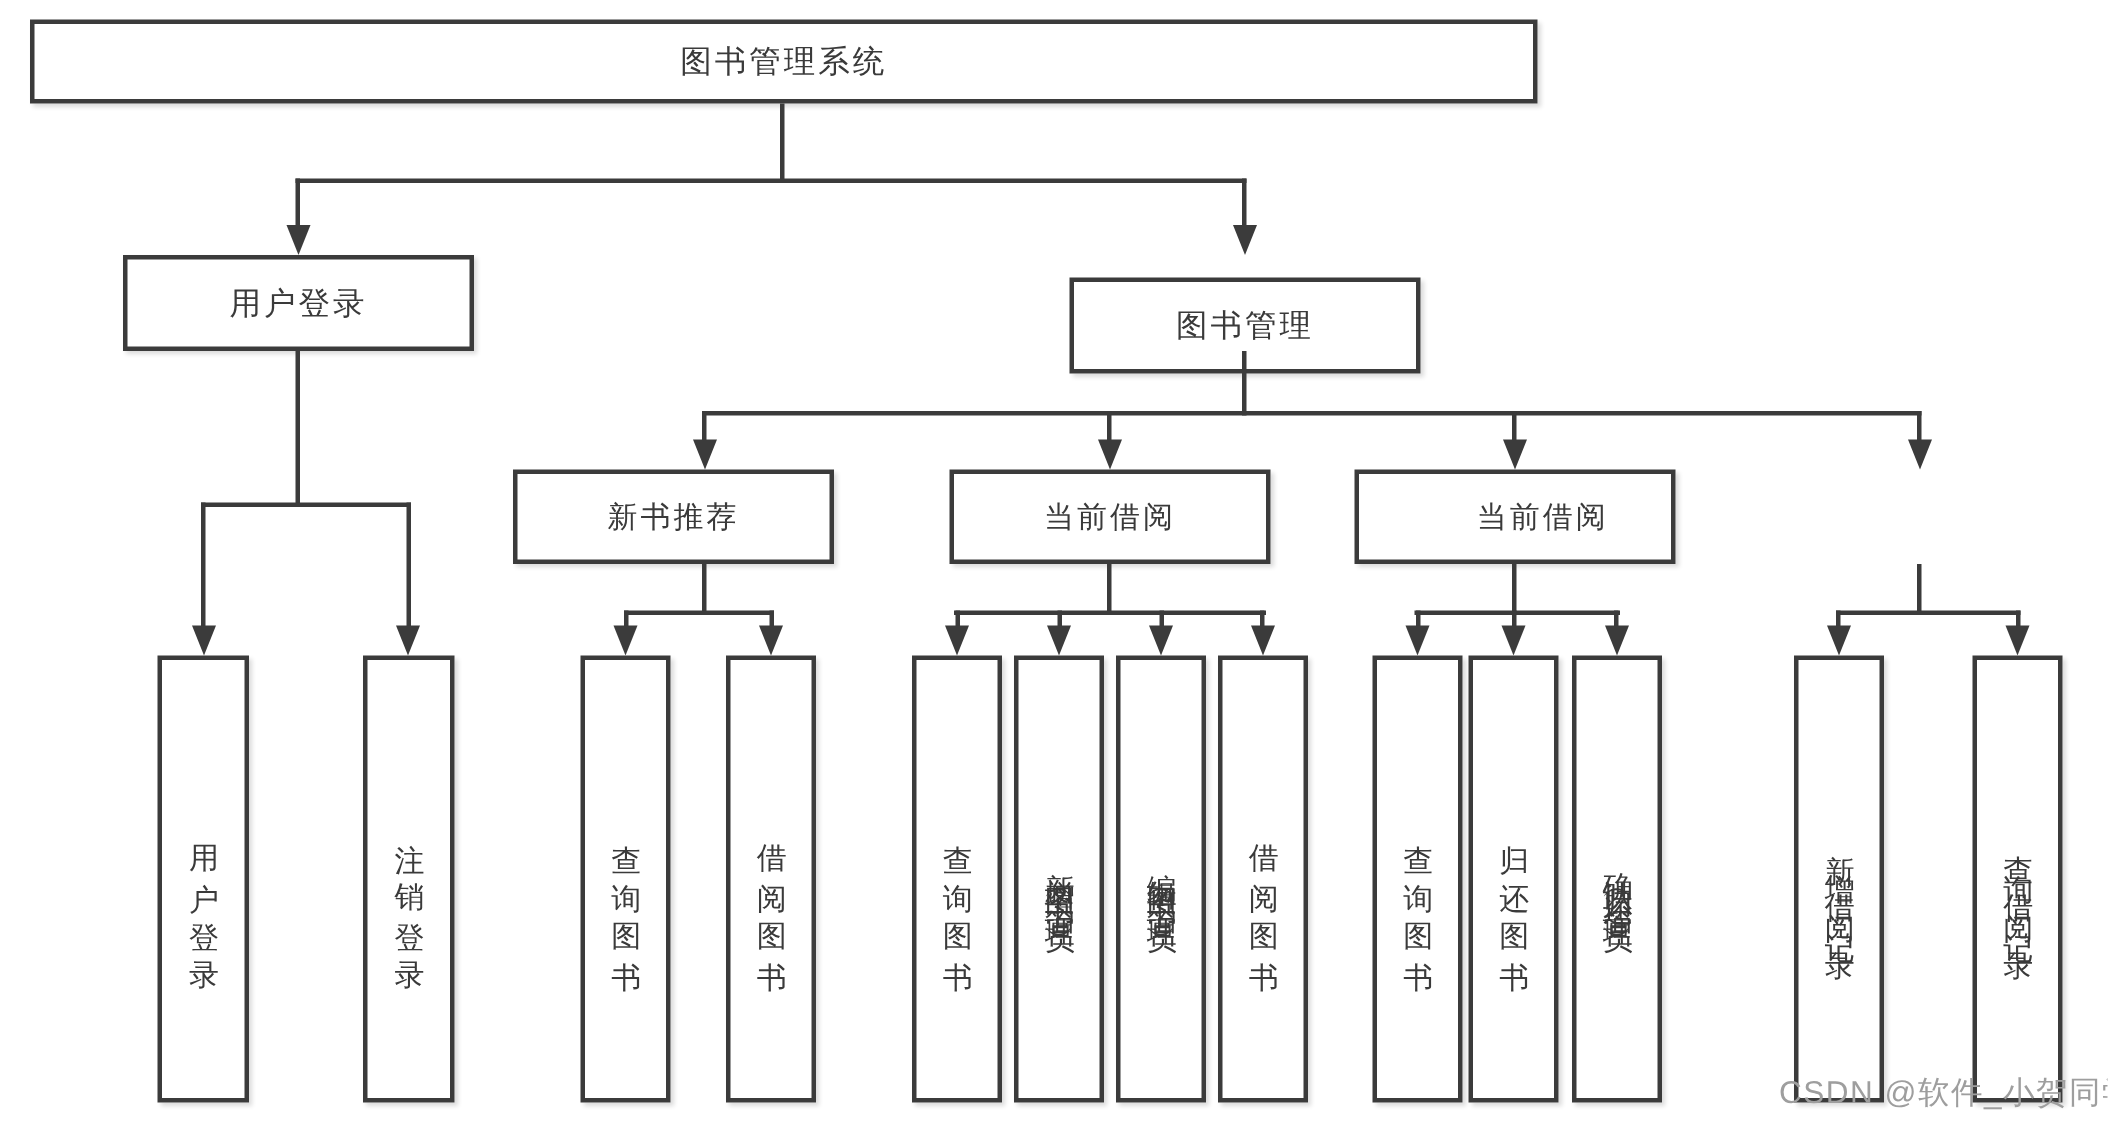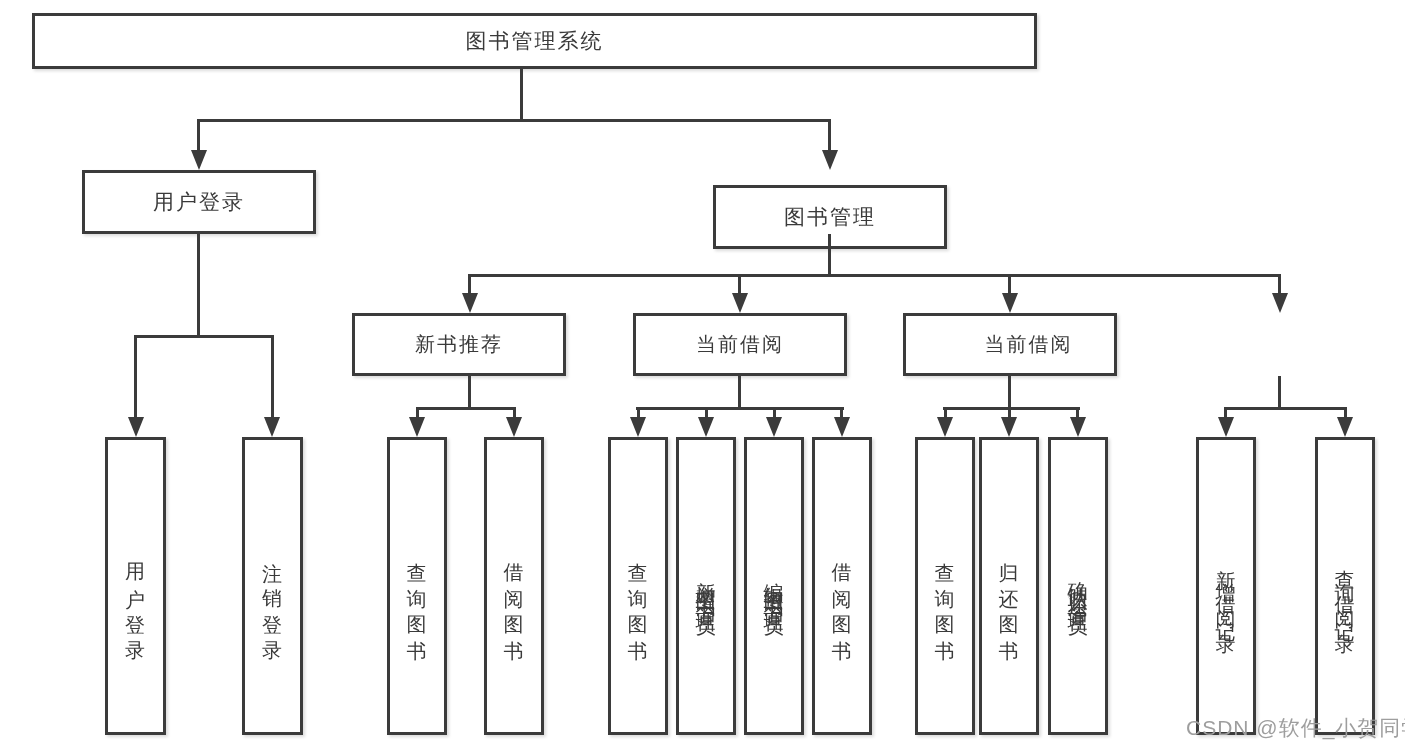--- a/index.html
+++ b/index.html
@@ -15,21 +15,21 @@
     position:absolute;
     background:#ffffff;
     border:3px solid #3b3b3b;
     box-sizing:border-box;
     display:flex; align-items:center; justify-content:center;
     color:#3a3a3a;
     box-shadow:2px 2px 3px rgba(0,0,0,0.14);
   }
   .hbox { font-size:21px; letter-spacing:2px; }
 
-  .root  { left:20px;  top:13px;  width:1005px; height:56px;margin-left:12px; }
+  .root  { left:20px;  top:13px;  width:1005px; height:56px; }
   .lv2   { top:170px; width:234px; height:64px; }
   .lv3   { top:313px; width:214px; height:63px; font-size:20px; }
   .leaf  { top:437px; width:60px;  height:298px; }
 
   .vtext {
     writing-mode:vertical-rl;
     text-orientation:mixed;
     font-size:20px;
     line-height:1.0;
     white-space:nowrap;
@@ -65,21 +65,21 @@
     <span>图书管理系统</span>
   </div>
 
   <div class="box hbox lv2" style="left:82px;">
     <span>用户登录</span>
   </div>
   <div class="box hbox lv2" style="left:713px;margin-top:15px;">
     <span>图书管理</span>
   </div>
 
-  <div class="box hbox lv3" style="left:352px;">
+  <div class="box hbox lv3" style="left:342px;">
     <span>新书推荐</span>
   </div>
   <div class="box hbox lv3" style="left:633px;">
     <span>当前借阅</span>
   </div>
   <div class="box hbox lv3" style="left:903px;padding-left:37px;">
     <span>当前借阅</span>
   </div>
 
   <div class="box leaf" style="left:105px;width:61px;">

